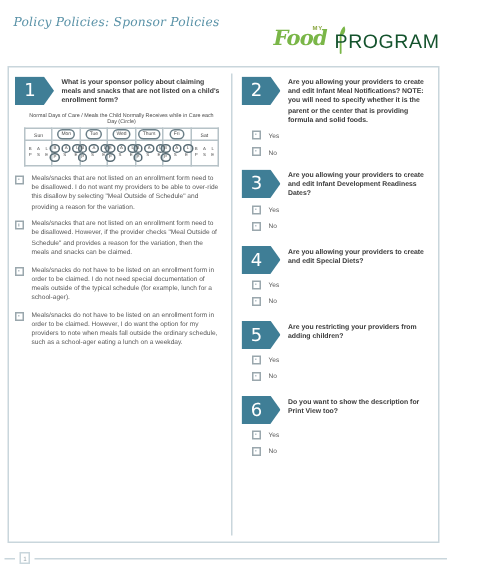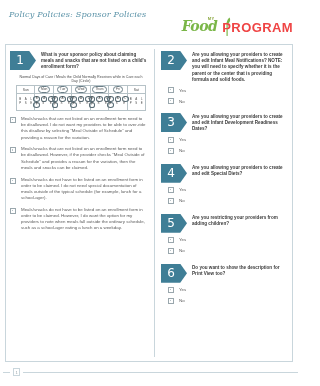--- a/index.html
+++ b/index.html
@@ -63,23 +63,23 @@
   .logo-spoon {
     position: absolute;
     left: 41px;
     top: 1px;
     width: 8px;
     height: 20px;
   }
   .logo-program {
     font-family: "Liberation Sans", sans-serif;
     font-size: 13px;
-    font-weight: bold;
+    font-weight: normal;
     letter-spacing: 0.4px;
-    color: #ef4444;
+    color: #14532d;
     line-height: 14px;
     margin-left: 5px;
     position: relative;
     top: 1px;
   }
 
   
   .sheet {
     position: absolute;
     left: 5px;

